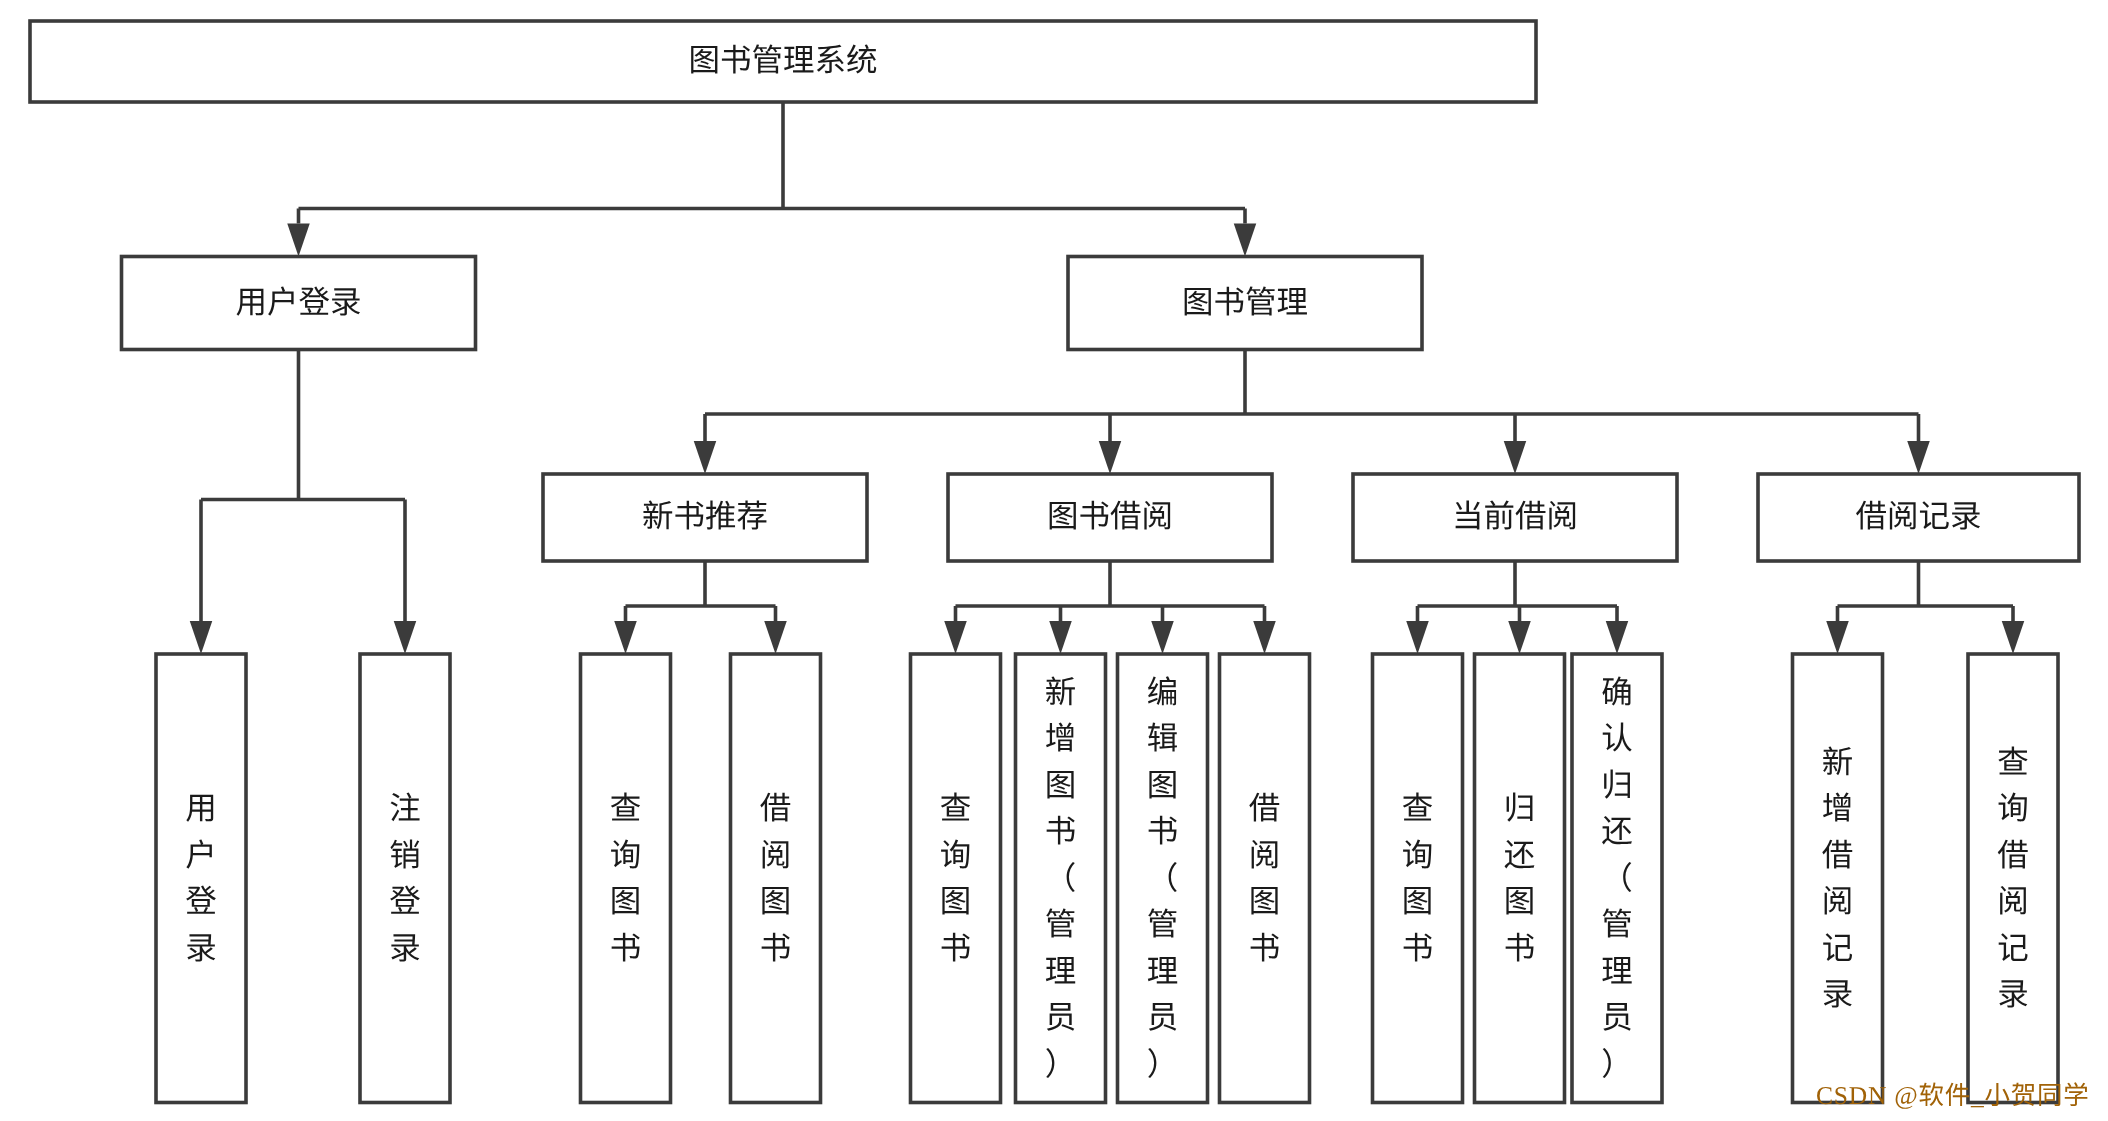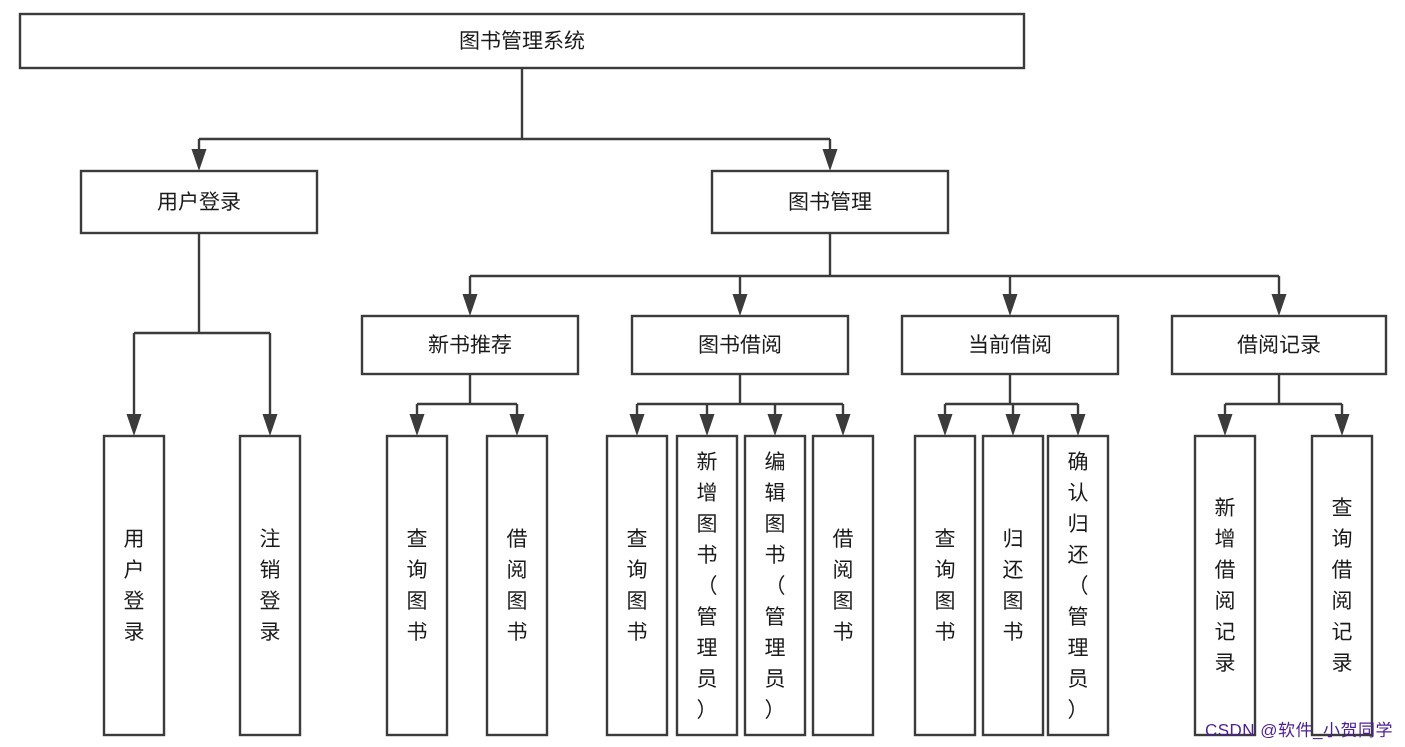--- a/index.html
+++ b/index.html
@@ -52,23 +52,23 @@
     stroke-linecap: butt;
   }
   .arrow-head {
     fill: #3b3b3b;
     stroke: none;
   }
   .watermark {
     position: absolute;
     right: 12px;
     bottom: 6px;
-    font-family: Liberation Sans, sans-serif;
+    font-family: Liberation Serif, serif;
     font-size: 17px;
-    color: #4c1d95;
+    color: #a16207;
     letter-spacing: 0.5px;
     white-space: nowrap;
     user-select: none;
     margin-left: 16px;
   }
 </style>
 </head>
 <body>
 
 <div id="diagram-root">

